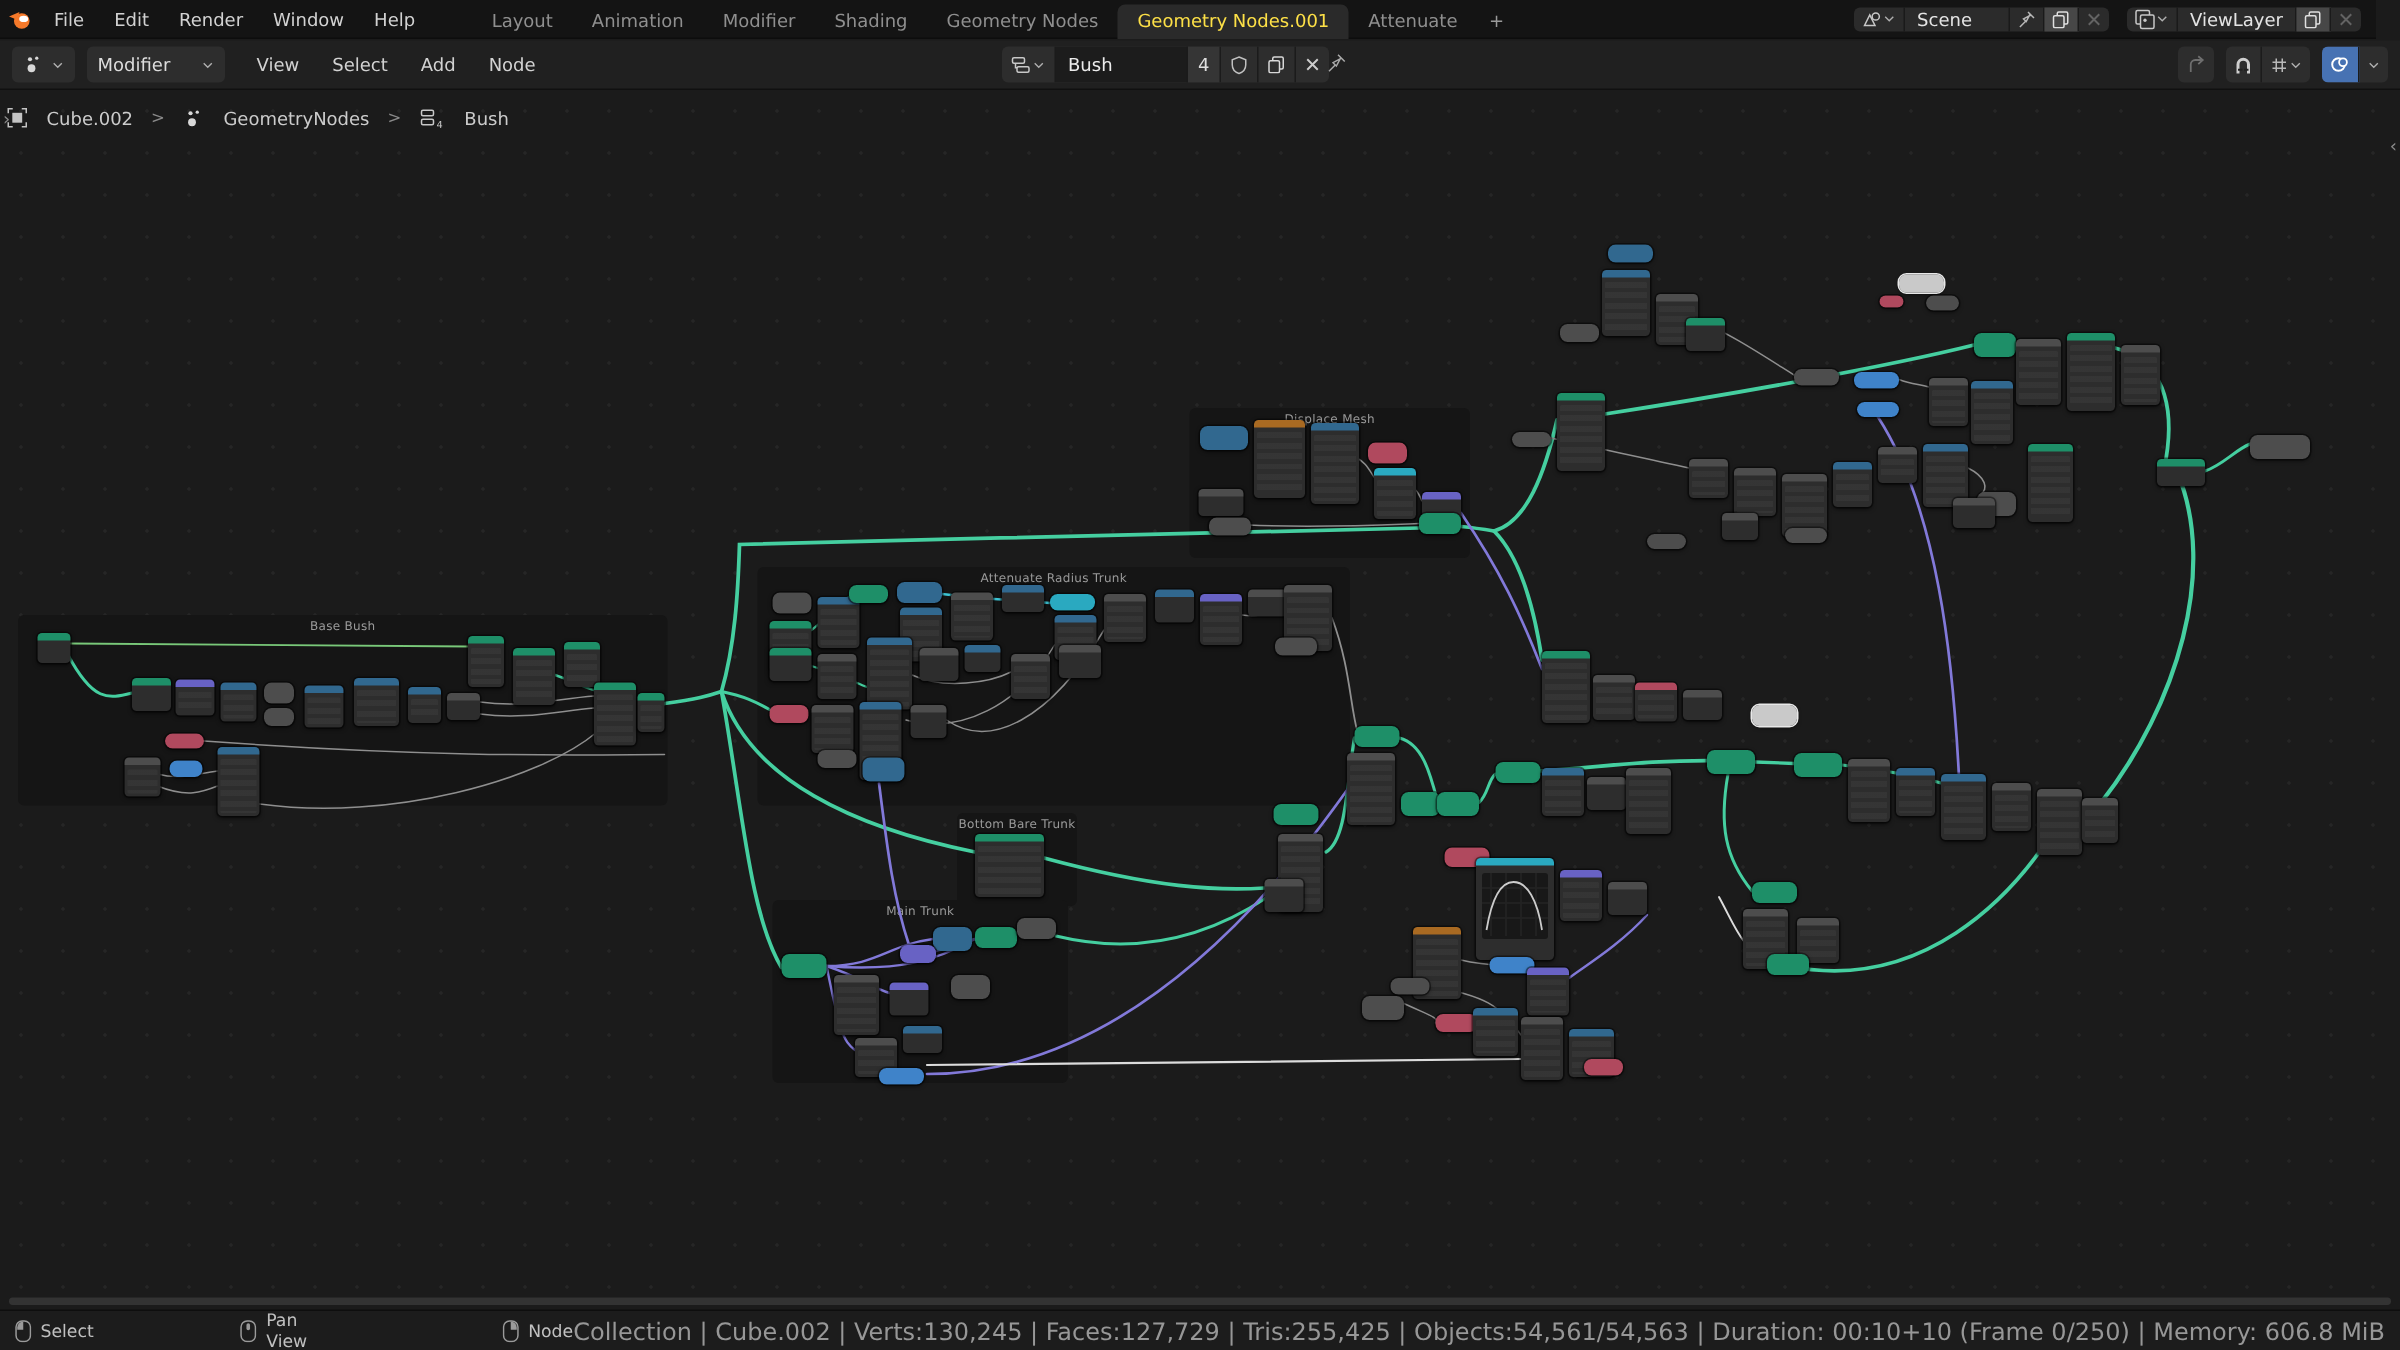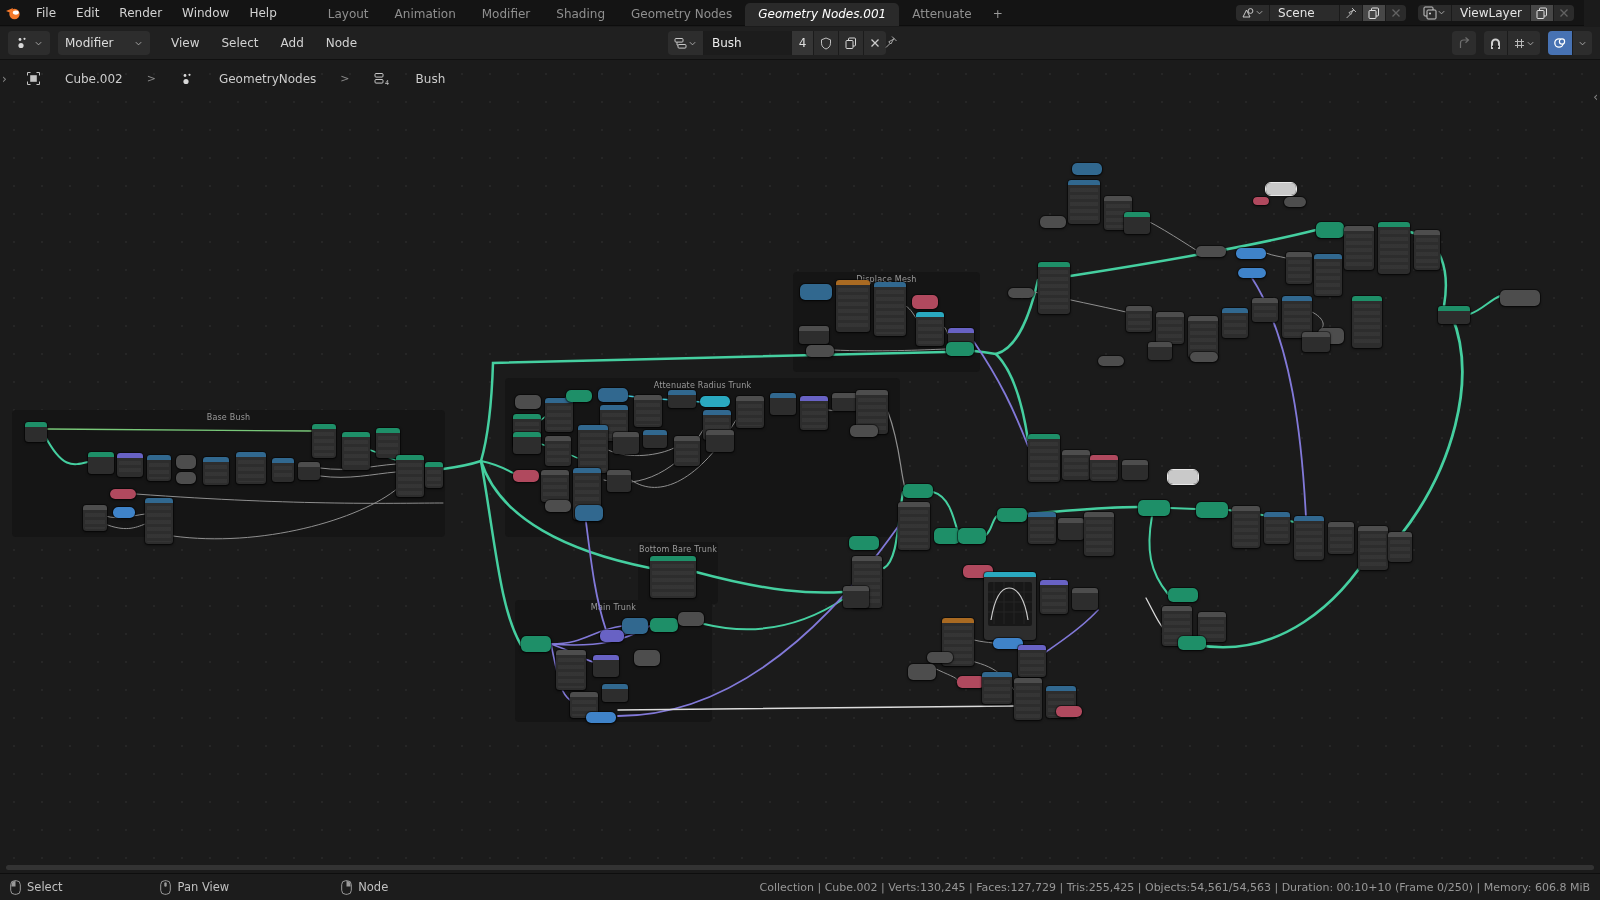--- a/index.html
+++ b/index.html
@@ -7,21 +7,21 @@
               font-family:"DejaVu Sans", sans-serif; color:#cfcfcf; }
   .app { position:relative; width:1600px; height:900px; }
 
   
   .topbar { position:absolute; top:0; left:0; right:16px; height:26px; background:#141414;
             display:flex; align-items:center; font-size:12px; border-bottom:1px solid #0d0d0d; }
   .logo { width:26px; display:flex; justify-content:center; }
   .menu-item { padding:0 10px; color:#d2d2d2; line-height:26px; }
   .tabs { display:flex; align-items:flex-end; height:26px; margin-left:28px; }
   .tab { padding:4px 13px 5px; color:#8f8f8f; font-size:12px; border-radius:5px 5px 0 0; }
-  .tab.active { background:#2a2a2a; color:#ffffff;font-style:italic; }
+  .tab.active { background:#2a2a2a; color:#fde047; }
   .tab.newtab { color:#9a9a9a; padding:4px 8px 5px; }
   .topbar-right { margin-left:auto; display:flex; gap:12px; align-items:center; padding-right:10px; }
   .idgroup { display:flex; align-items:center; height:16px; background:#2b2b2b; border-radius:4px; overflow:hidden; }
   .idgroup .seg { display:flex; align-items:center; height:22px; padding:0 5px; border-right:1px solid #1a1a1a; }
   .idgroup .seg:last-child { border-right:none; }
   .idgroup .name { font-size:12px; color:#e4e4e4; padding:0 8px; min-width:70px; }
   .idgroup .btn-light { background:#474747; }
   .idgroup .dim svg { opacity:.35; }
 
   
@@ -54,33 +54,33 @@
                    font-size:8px; color:#9a9a9a; letter-spacing:.2px; }
   svg.wires { position:absolute; top:0; left:0; pointer-events:none; }
   .node { position:absolute; background:#2d2d2d; border-radius:3px;
           box-shadow:0 1px 3px rgba(0,0,0,.65); outline:1px solid rgba(0,0,0,.4); }
   .node .hd { height:5px; border-radius:3px 3px 0 0; background:var(--c); }
   .node .rows { position:absolute; left:2px; right:2px; top:8px; bottom:2px; border-radius:1px;
                 background:repeating-linear-gradient(#3b3b3b 0 4px, transparent 4px 7px); opacity:.55; }
   .node.pill { background:var(--c); border-radius:5px; }
   .node.sel { outline:1.5px solid #e8e8e8; }
   .cwidget { position:absolute; left:4px; right:4px; top:10px; bottom:14px; background:#181818; border-radius:2px; }
-  .crumbs { position:absolute; left:26px; top:11px; display:flex; align-items:center; gap:24px;
+  .crumbs { position:absolute; left:4px; top:11px; display:flex; align-items:center; gap:12px;
             font-size:12px; color:#cccccc; }
   .crumbs .sep { color:#8a8a8a; font-size:11px; }
   .edge-chev { position:absolute; color:#8a8a8a; font-size:12px; }
   .hscroll { position:absolute; left:6px; right:6px; bottom:3px; height:5px;
              background:#3c3c3c; border-radius:3px; opacity:.75; }
 
   
   .statusbar { position:absolute; left:0; right:0; bottom:0; height:27px; background:#1c1c1c;
                border-top:1px solid #0e0e0e; display:flex; align-items:center; font-size:11.5px; color:#c0c0c0; }
   .hint { display:flex; align-items:center; gap:6px; }
   .hint1 { margin-left:10px; } .hint2 { margin-left:98px; } .hint3 { margin-left:112px; }
-  .stats { margin-left:auto; margin-right:10px; color:#979797; font-size:11px; white-space:nowrap; }
+  .stats { margin-left:auto; margin-right:10px; color:#979797; font-size:16px; white-space:nowrap; }
   .icon { display:inline-flex; }
 </style>
 </head>
 <body>
 
 <div class="app">
 
   <div class="topbar">
     <span class="logo icon">
       <svg width="18" height="18" viewBox="0 0 18 18">

